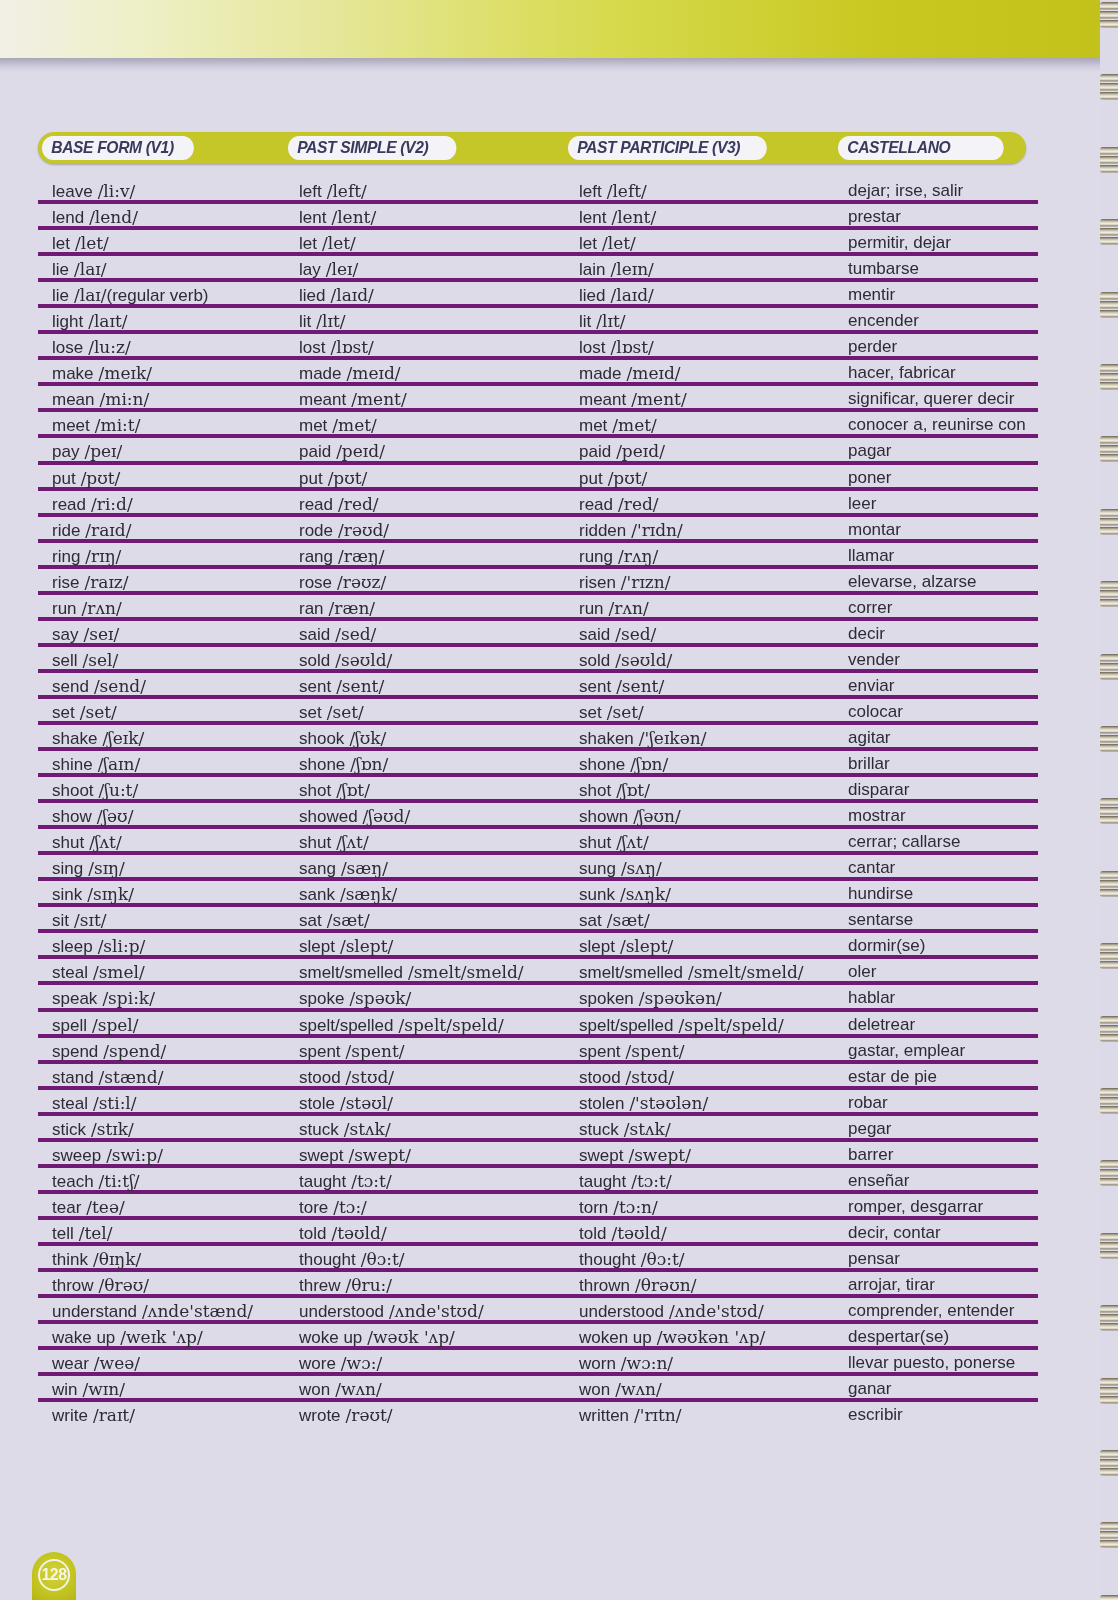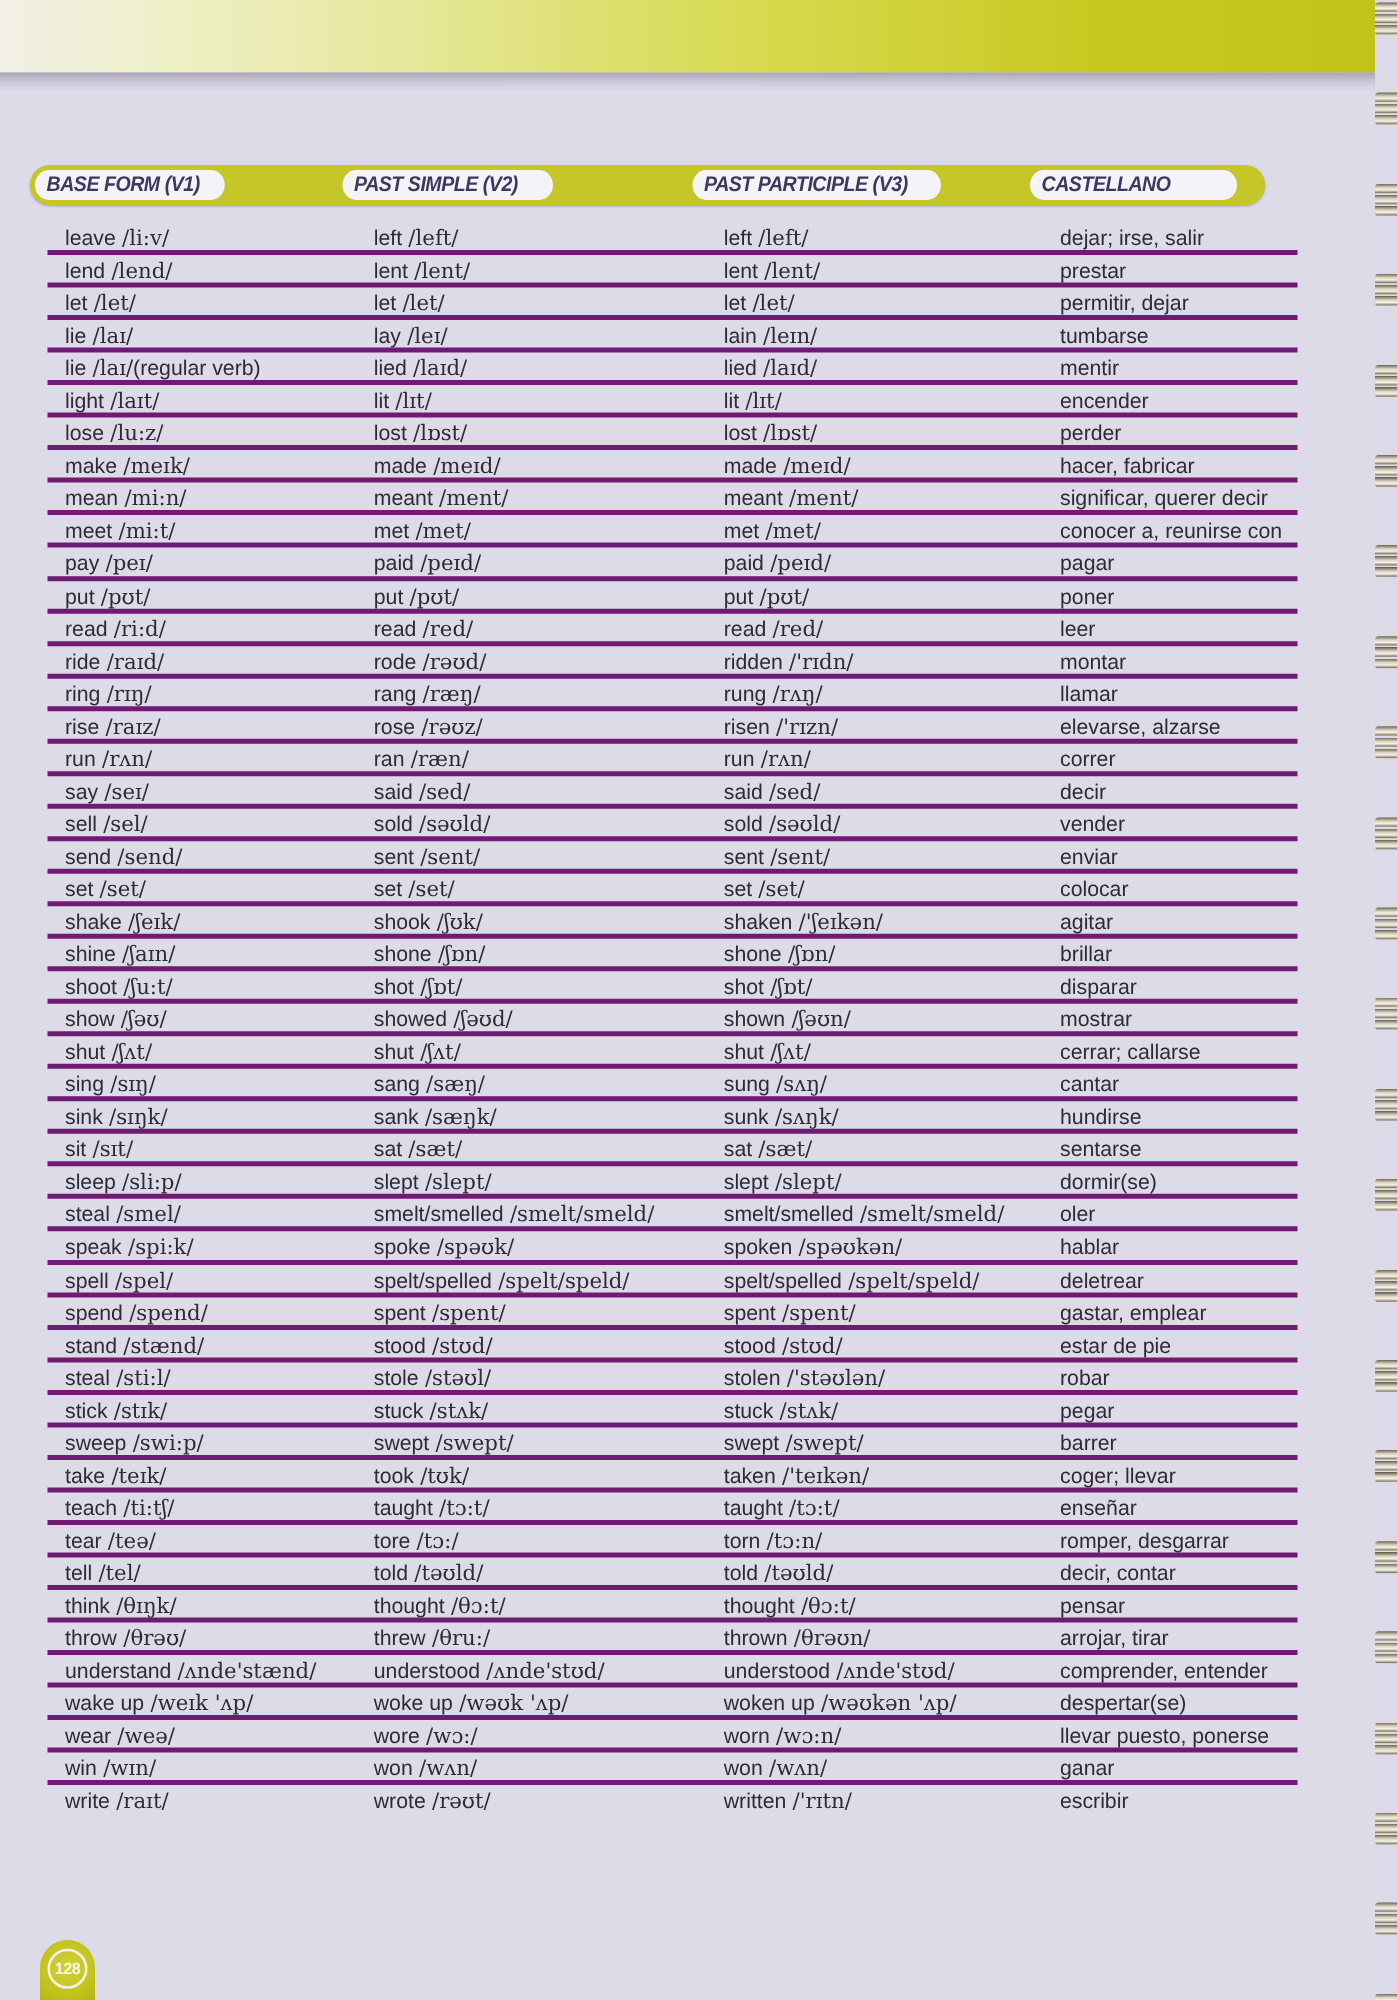--- a/index.html
+++ b/index.html
@@ -23,21 +23,21 @@
     background: #dedbe9;
   }
   .binding { position: absolute; left: 1092px; top: 0; width: 26px; height: 1600px; }
   .ring {
     position: absolute; left: 8px; width: 18px; height: 26px;
     background: repeating-linear-gradient(180deg, #6b6452 0px, #d9d3bf 3px, #f5f1e4 5px, #8a836d 7px, #dedbe9 8px, #dedbe9 9px);
     border-radius: 3px 0 0 3px;
   }
 
   .header-bar {
-    position: absolute; left: 24px; top: 132px; width: 988px; height: 32px;
+    position: absolute; left: 38px; top: 132px; width: 988px; height: 32px;
     background: #c5c627;
     border-radius: 16px;
     box-shadow: 0 1px 2px rgba(0,0,0,0.25);
   }
   .header-pill {
     position: absolute; top: 4px; height: 24px;
     background: #f4f3f7;
     border-radius: 12px;
     font-family: "Liberation Sans", sans-serif;
     font-weight: bold; font-style: italic;
@@ -67,21 +67,21 @@
 
   .page-num {
     position: absolute; left: 32px; top: 1552px; width: 44px; height: 48px;
     background: radial-gradient(circle at 50% 45%, #d2d23a 0%, #c2c21e 65%, #b4b416 100%);
     border-radius: 22px 22px 0 0;
   }
   .page-num-inner {
     position: absolute; left: 6px; top: 7px; width: 32px; height: 32px;
     border: 2px solid #f2f2e6; border-radius: 50%;
     color: #f5f5ea; font-family: "Liberation Sans", sans-serif;
-    font-size: 13px; font-weight: bold; text-align: center; line-height: 28px;
+    font-size: 16px; font-weight: bold; text-align: center; line-height: 28px;
     letter-spacing: -0.5px;
   }
 </style>
 </head>
 <body>
 
 <div class="page"></div>
 <div class="top-band"></div>
 <div class="top-shadow"></div>
 
@@ -341,26 +341,20 @@
       <div class="cell c3"><span class="word">stuck</span><span class="ipa">/stʌk/</span></div>
       <div class="cell c4">pegar</div>
     </div>
     <div class="row">
       <div class="cell c1"><span class="word">sweep</span><span class="ipa">/swi:p/</span></div>
       <div class="cell c2"><span class="word">swept</span><span class="ipa">/swept/</span></div>
       <div class="cell c3"><span class="word">swept</span><span class="ipa">/swept/</span></div>
       <div class="cell c4">barrer</div>
     </div>
     <div class="row">
-      <div class="cell c1"><span class="word">take</span><span class="ipa">/teɪk/</span></div>
-      <div class="cell c2"><span class="word">took</span><span class="ipa">/tʊk/</span></div>
-      <div class="cell c3"><span class="word">taken</span><span class="ipa">/'teɪkən/</span></div>
-      <div class="cell c4">coger; llevar</div>
-    </div>
-    <div class="row">
       <div class="cell c1"><span class="word">teach</span><span class="ipa">/ti:tʃ/</span></div>
       <div class="cell c2"><span class="word">taught</span><span class="ipa">/tɔ:t/</span></div>
       <div class="cell c3"><span class="word">taught</span><span class="ipa">/tɔ:t/</span></div>
       <div class="cell c4">enseñar</div>
     </div>
     <div class="row">
       <div class="cell c1"><span class="word">tear</span><span class="ipa">/teə/</span></div>
       <div class="cell c2"><span class="word">tore</span><span class="ipa">/tɔ:/</span></div>
       <div class="cell c3"><span class="word">torn</span><span class="ipa">/tɔ:n/</span></div>
       <div class="cell c4">romper, desgarrar</div>

